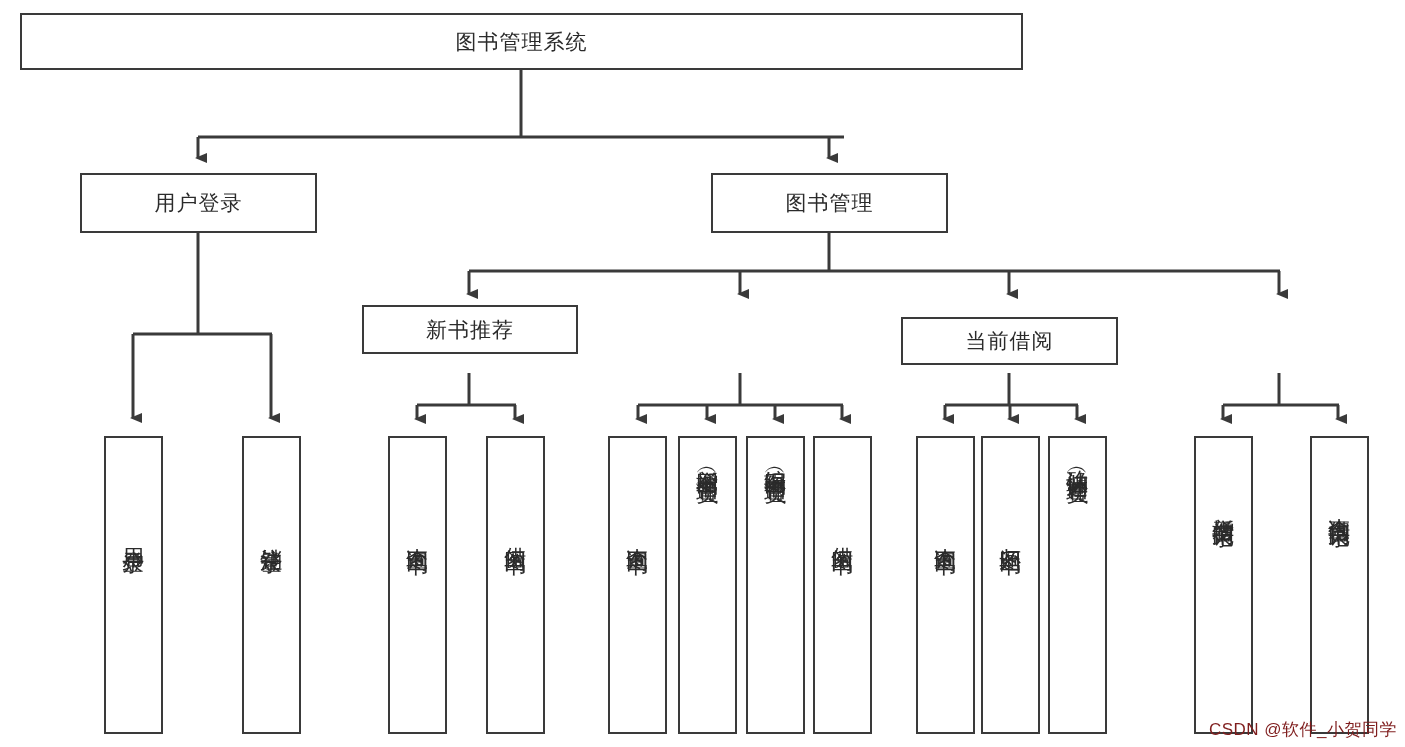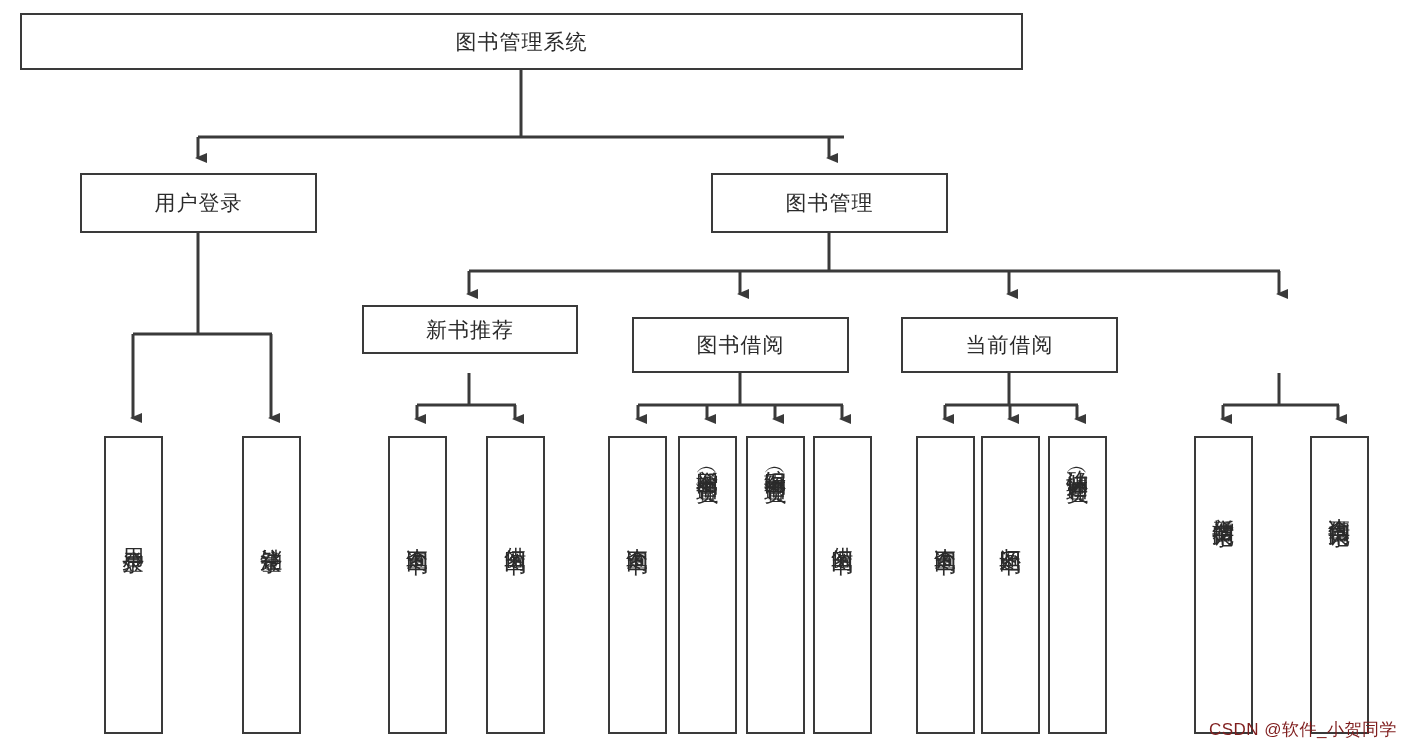--- a/index.html
+++ b/index.html
@@ -133,24 +133,21 @@
   <div class="node node-h" style="left:80px; top:173px; width:237px; height:60px;">
     <span>用户登录</span>
   </div>
   <div class="node node-h" style="left:711px; top:173px; width:237px; height:60px;">
     <span>图书管理</span>
   </div>
 
   <div class="node node-h" style="left:362px; top:305px; width:216px; height:49px;">
     <span>新书推荐</span>
   </div>
-  <div class="node node-h" style="left:632px; top:317px; width:217px; height:56px;">
-    <span>图书借阅</span>
-  </div>
-  <div class="node node-h" style="left:901px; top:317px; width:217px; height:56px;">
+  <div class="node node-h" style="left:901px; top:317px; width:217px; height:48px;">
     <span>当前借阅</span>
   </div>
 
   <div class="node node-v mid" style="left:104px; top:436px; width:59px; height:298px;">
     <span class="vtext">用户登录</span>
   </div>
   <div class="node node-v mid" style="left:242px; top:436px; width:59px; height:298px;">
     <span class="vtext">注销登录</span>
   </div>
 

